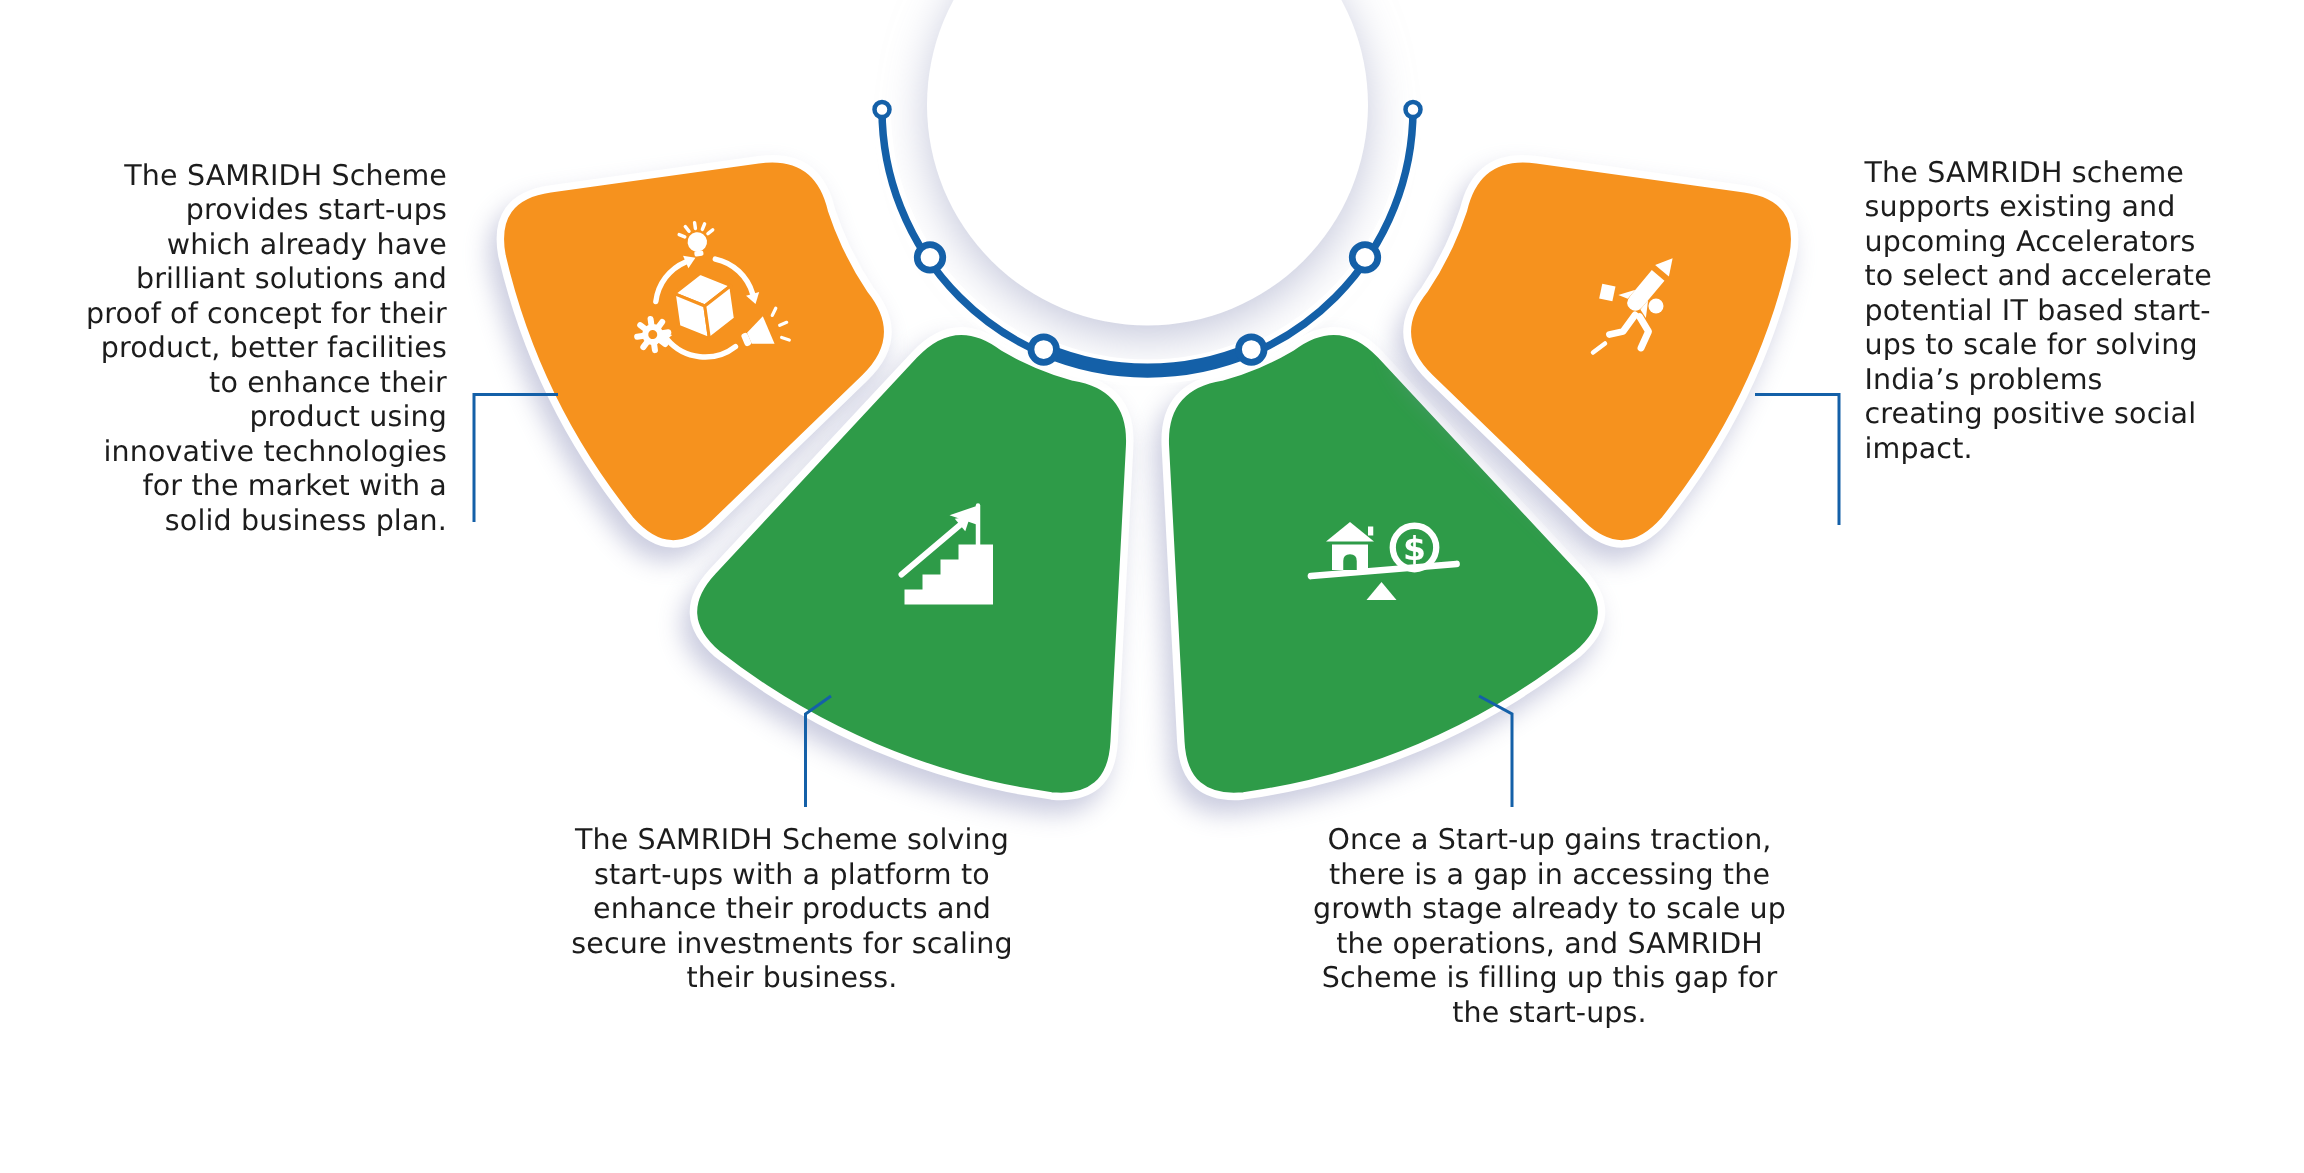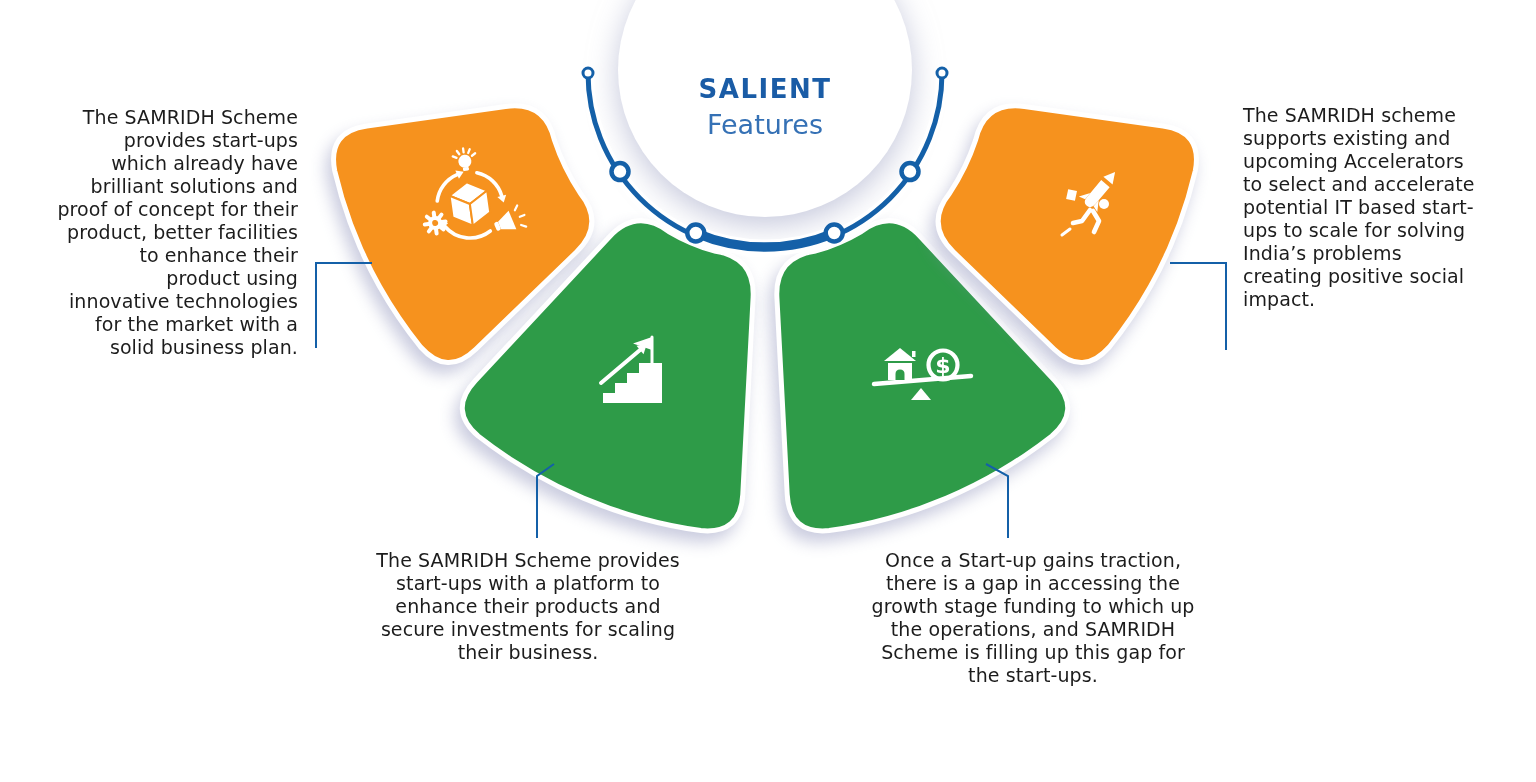--- a/index.html
+++ b/index.html
@@ -143,44 +143,40 @@
       <rect x="-24" y="-8" width="9" height="10" transform="rotate(12)"></rect>
       <circle cx="14" cy="2" r="5"></circle>
       <g class="stk" stroke-width="4.6">
         <path d="M0,8 L-8,19 L-17,21"></path>
         <path d="M3,9 L9,19 L4,30"></path>
       </g>
       <path class="stk" stroke-width="3" d="M-20,27 L-28,33"></path>
     </g>
   </svg>
 
-  <div class="title-block">
-    <div class="title-primary">SALIENT</div>
-    <div class="title-secondary">Features</div>
-  </div>
 
   <div class="txt pos-left">The SAMRIDH Scheme
 provides start-ups
 which already have
 brilliant solutions and
 proof of concept for their
 product, better facilities
 to enhance their
 product using
 innovative technologies
 for the market with a
 solid business plan.</div>
-  <div class="txt pos-bottom-left">The SAMRIDH Scheme provides
+  <div class="txt pos-bottom-left">The SAMRIDH Scheme solving
 start-ups with a platform to
 enhance their products and
 secure investments for scaling
 their business.</div>
   <div class="txt pos-bottom-right">Once a Start-up gains traction,
 there is a gap in accessing the
-growth stage funding to which up
+growth stage already to scale up
 the operations, and SAMRIDH
 Scheme is filling up this gap for
 the start-ups.</div>
   <div class="txt pos-right">The SAMRIDH scheme
 supports existing and
 upcoming Accelerators
 to select and accelerate
 potential IT based start-
 ups to scale for solving
 India’s problems

